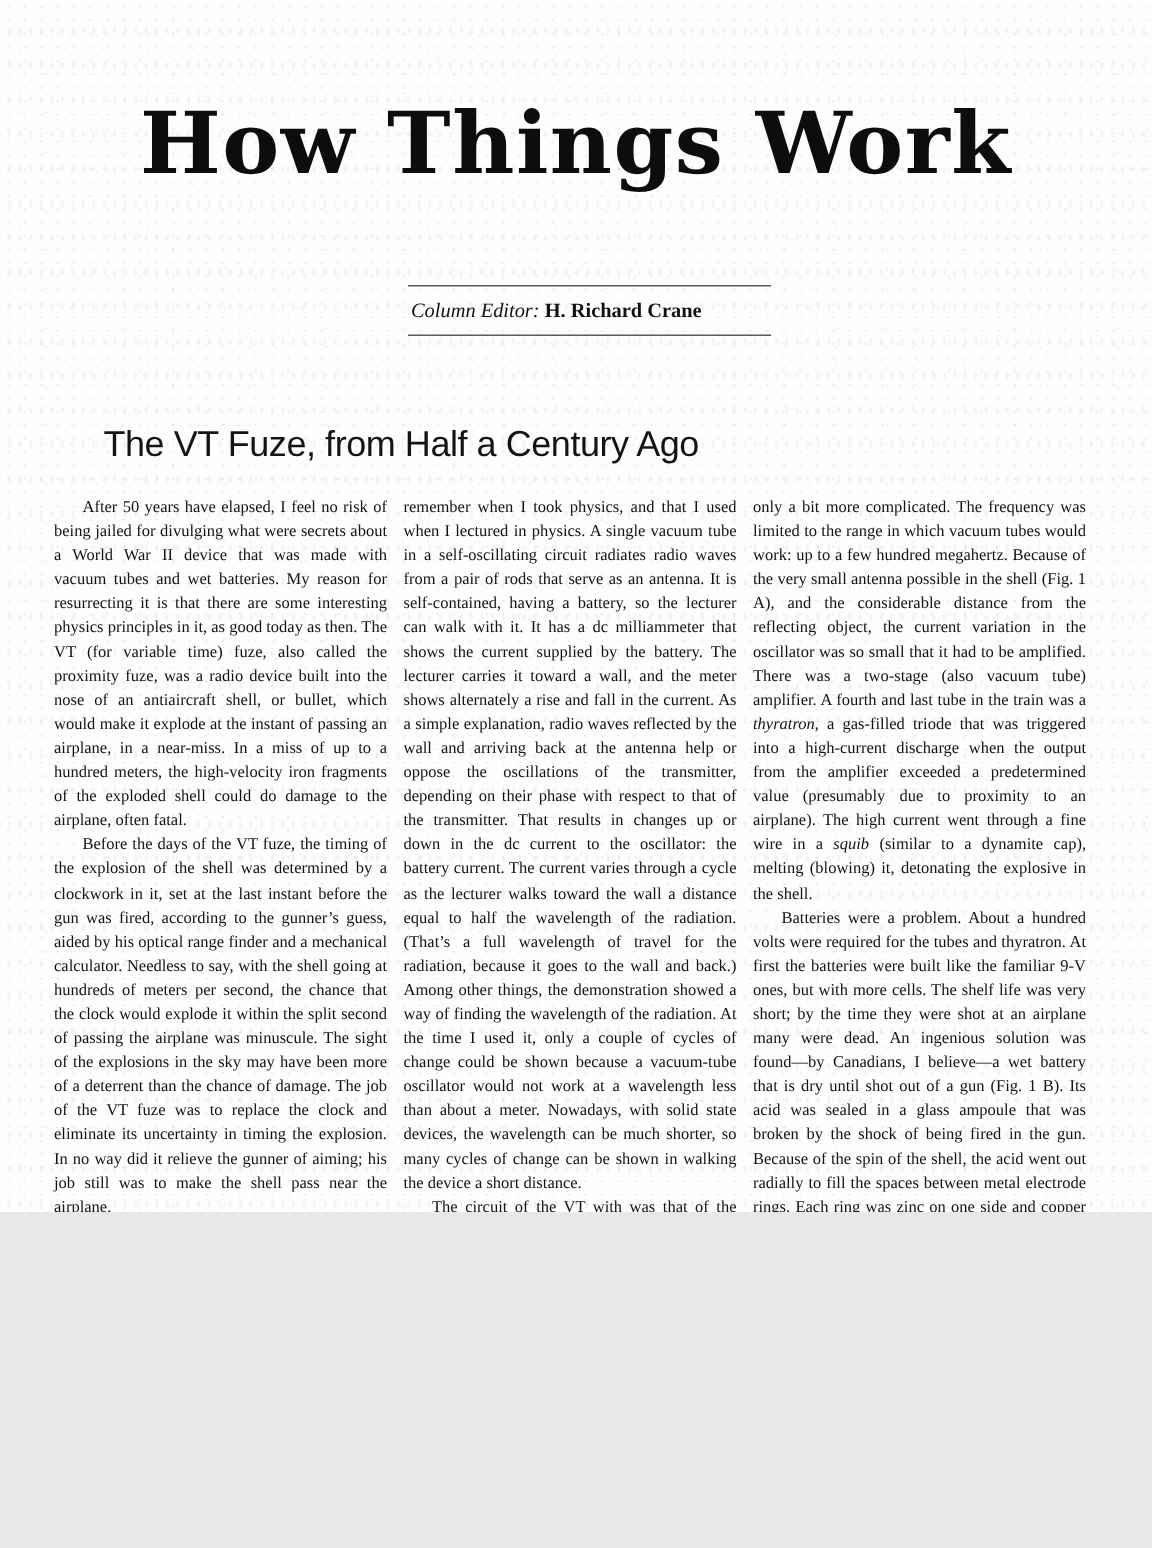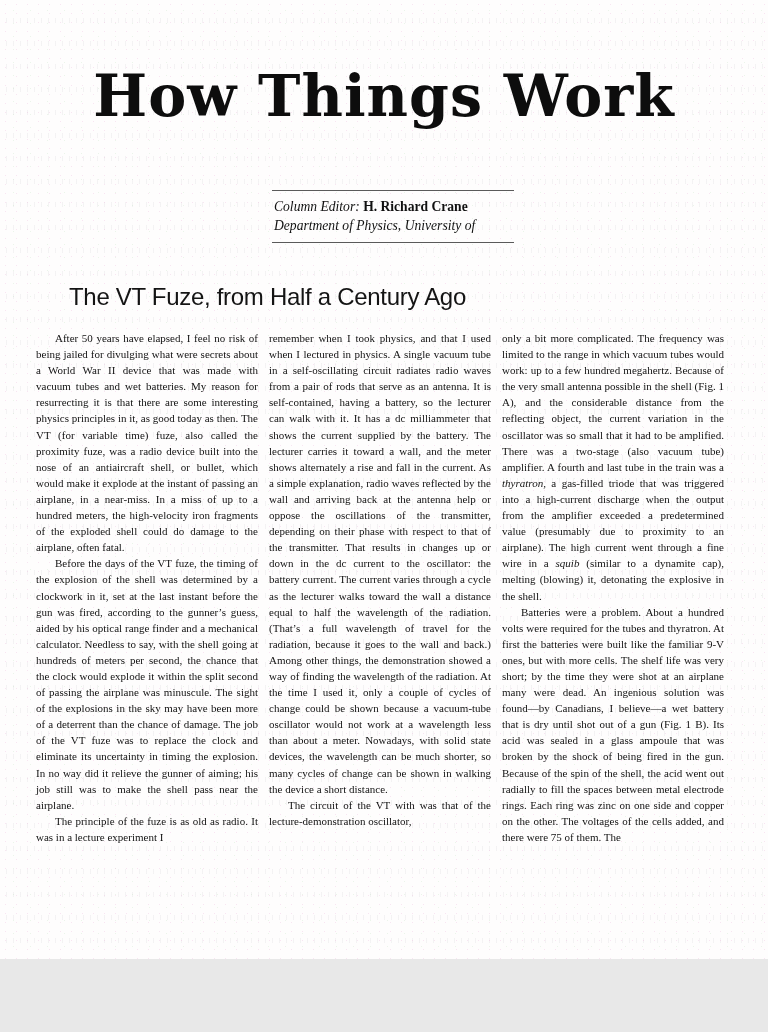--- a/index.html
+++ b/index.html
@@ -1,21 +1,21 @@
 <!DOCTYPE html>
 <html lang="en"><head>
 <meta charset="utf-8">
 <style>
   html, body { margin: 0; padding: 0; }
   body { background: #e8e8e8; }
 
   .page {
     position: relative;
     width: 768px;
-    height: 959px;
+    height: 808px;
     margin: 0 auto;
     overflow: hidden;
     background-color: #fefdfd;
     background-image:
       radial-gradient(rgba(235,170,215,0.30) 0.7px, transparent 0.9px),
       radial-gradient(rgba(170,220,170,0.22) 0.7px, transparent 0.9px),
       radial-gradient(rgba(150,150,160,0.10) 0.7px, transparent 0.9px);
     background-size: 11px 9px, 17px 13px, 7px 23px;
     background-position: 0 0, 5px 4px, 3px 9px;
     color: #111;
@@ -117,21 +117,20 @@
 </style>
 </head>
 <body>
 
 <div class="page">
 
   <h1 class="column-title">How Things Work</h1>
 
   <div class="editor-block">
     <p class="editor-line"><span class="it">Column Editor:</span>&nbsp;<span class="bd">H. Richard Crane</span></p>
-    <p class="editor-line it">Department of Physics, University of</p>
   </div>
 
   <h2 class="article-title">The VT Fuze, from Half a Century Ago</h2>
 
   <div class="columns">
     <div class="col">
         <p class="indent">After 50 years have elapsed, I feel no risk of being jailed for divulging what were secrets about a World War II device that was made with vacuum tubes and wet batteries. My reason for resurrecting it is that there are some interesting physics principles in it, as good today as then. The VT (for variable time) fuze, also called the proximity fuze, was a radio device built into the nose of an antiaircraft shell, or bullet, which would make it explode at the instant of passing an airplane, in a near-miss. In a miss of up to a hundred meters, the high-velocity iron fragments of the exploded shell could do damage to the airplane, often fatal.</p>
         <p class="indent">Before the days of the VT fuze, the timing of the explosion of the shell was determined by a clockwork in it, set at the last instant before the gun was fired, according to the gunner’s guess, aided by his optical range finder and a mechanical calculator. Needless to say, with the shell going at hundreds of meters per second, the chance that the clock would explode it within the split second of passing the airplane was minuscule. The sight of the explosions in the sky may have been more of a deterrent than the chance of damage. The job of the VT fuze was to replace the clock and eliminate its uncertainty in timing the explosion. In no way did it relieve the gunner of aiming; his job still was to make the shell pass near the airplane.</p>
         <p class="indent">The principle of the fuze is as old as radio. It was in a lecture experiment I</p>
       </div>

